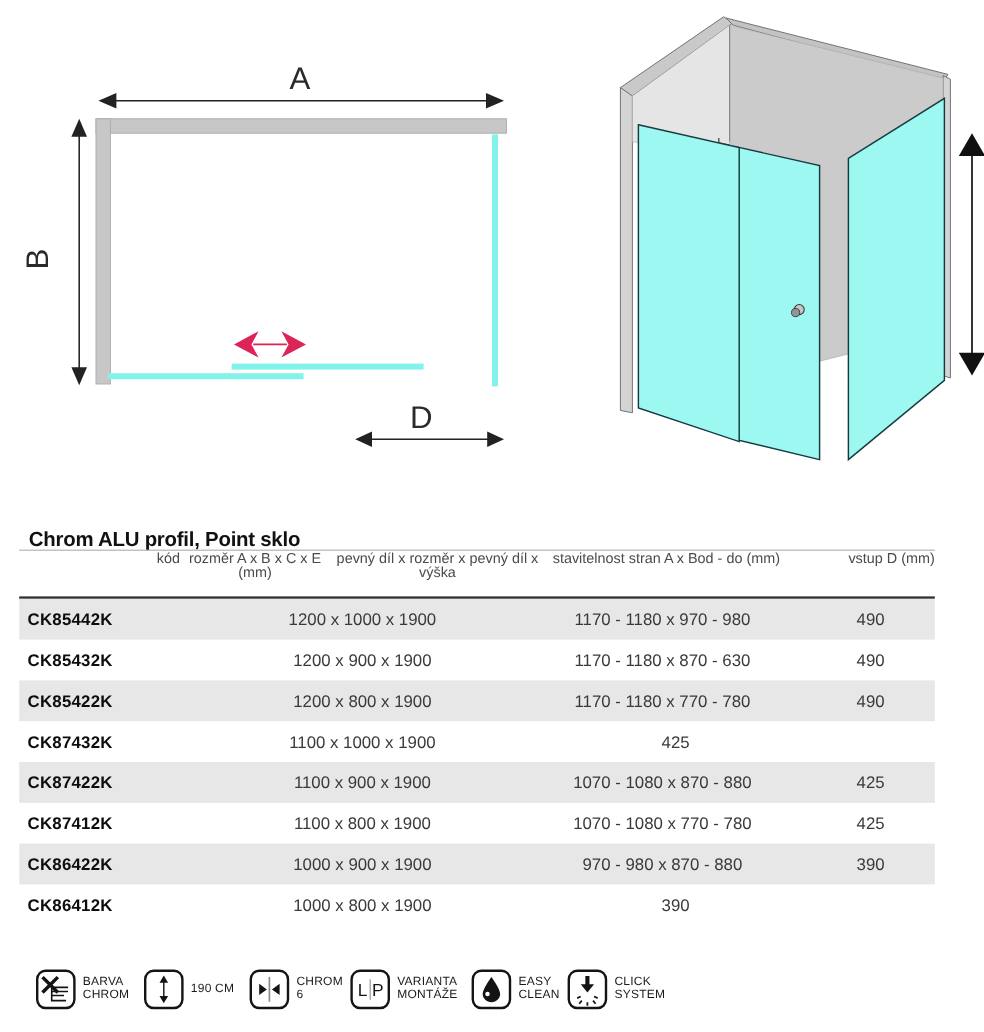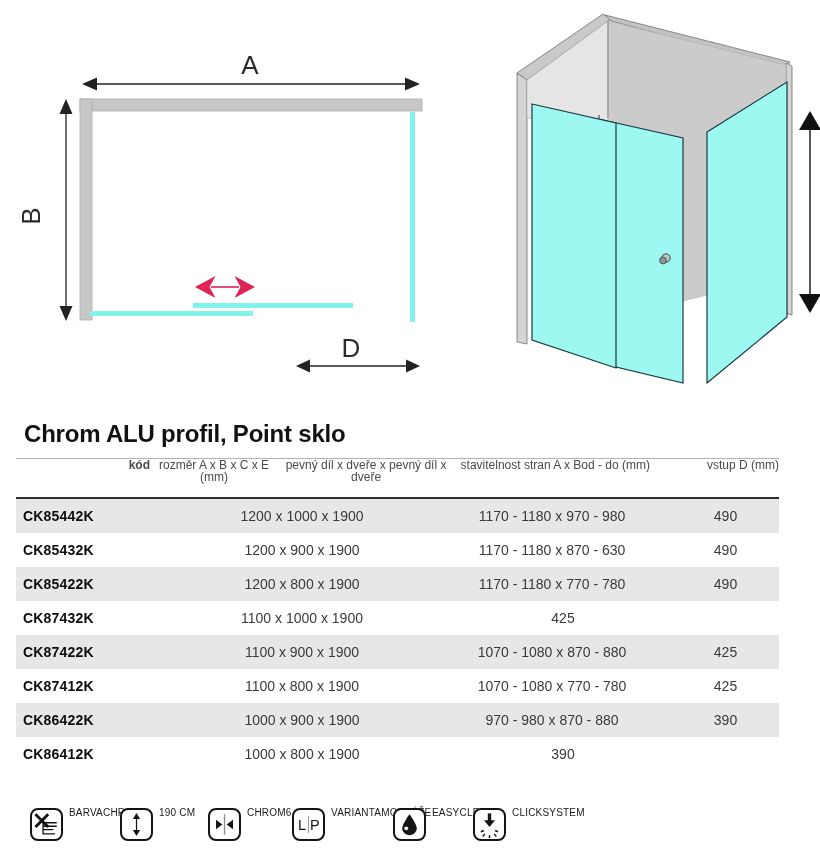--- a/index.html
+++ b/index.html
@@ -4,42 +4,42 @@
 <style>
   html,body{margin:0;padding:0;background:#fff;}
   body{font-family:"Liberation Sans","DejaVu Sans",sans-serif;-webkit-font-smoothing:antialiased;}
   .page{position:relative;width:820px;height:860px;background:#fff;overflow:hidden;}
 
   
   .diagrams{position:absolute;left:0;top:0;width:820px;height:420px;}
   .dim-label{font-size:26px;fill:#2a2a2a;font-family:"Liberation Sans",sans-serif;}
 
   
-  .title{position:absolute;left:24px;top:420px;font-size:24px;font-weight:bold;color:#111;letter-spacing:-0.2px;}
+  .title{position:absolute;left:24px;top:440px;font-size:17px;font-weight:bold;color:#111;letter-spacing:-0.2px;}
 
   
   .spec-table{position:absolute;left:16px;top:458px;width:763px;border-top:1px solid #b3b3b3;}
   .thead{display:grid;grid-template-columns:134px 304px 196px 129px;height:38px;
          border-bottom:2px solid #2e2e2e;color:#4a4a4a;font-size:12px;}
   .th{display:flex;flex-direction:row;justify-content:flex-end;text-align:center;padding-bottom:4px;line-height:12px;}
-  .th.left{align-items:flex-start;text-align:left;padding-left:7px;font-weight:bold;}
+  .th.left{align-items:flex-start;text-align:left;padding-left:7px;}
   .th.entry{padding-left:22px;}
   .tbody .tr{display:grid;grid-template-columns:134px 304px 196px 129px;height:34px;align-items:center;
              font-size:14px;color:#3a3a3a;}
   .tbody .tr:nth-child(odd){background:#e7e7e7;}
   .td{text-align:center;}
   .td.code{text-align:left;padding-left:7px;font-weight:bold;color:#0d0d0d;font-size:14px;letter-spacing:0.2px;}
   .td.entry{padding-left:22px;text-align:center;}
 
   
   .features{position:absolute;left:0;top:807px;width:820px;height:40px;}
   .feature{position:absolute;display:flex;align-items:center;}
   .fbox{width:33px;height:33px;border:2px solid #141414;border-radius:8px;box-sizing:border-box;
         display:flex;align-items:center;justify-content:center;background:#fff;}
-  .flabel{margin-left:6px;display:flex;flex-direction:row;justify-content:center;height:34px;
+  .flabel{margin-left:6px;display:flex;flex-direction:column;justify-content:center;height:34px;
           font-size:10px;line-height:11px;color:#1a1a1a;letter-spacing:0.2px;white-space:nowrap;}
 </style>
 </head>
 <body>
 
 <div class="page">
 
   <svg class="diagrams" width="820" height="420" viewBox="0 0 820 420" xmlns="http://www.w3.org/2000/svg">
 
     <g>
@@ -101,21 +101,21 @@
 
   <div class="title">Chrom ALU profil, Point sklo</div>
 
   <div class="spec-table">
     <div class="thead">
       <div class="th left">
         <span>kód</span>
       </div>
       <div class="th">
         <span>rozměr A x B x C x E (mm)</span>
-        <span>pevný díl x dveře x pevný díl x dveře</span>
+        <span>pevný díl x rozměr x pevný díl x výška</span>
       </div>
       <div class="th">
         <span>stavitelnost stran A x B</span>
         <span>od - do (mm)</span>
       </div>
       <div class="th entry">
         <span>vstup D (mm)</span>
       </div>
     </div>
 

